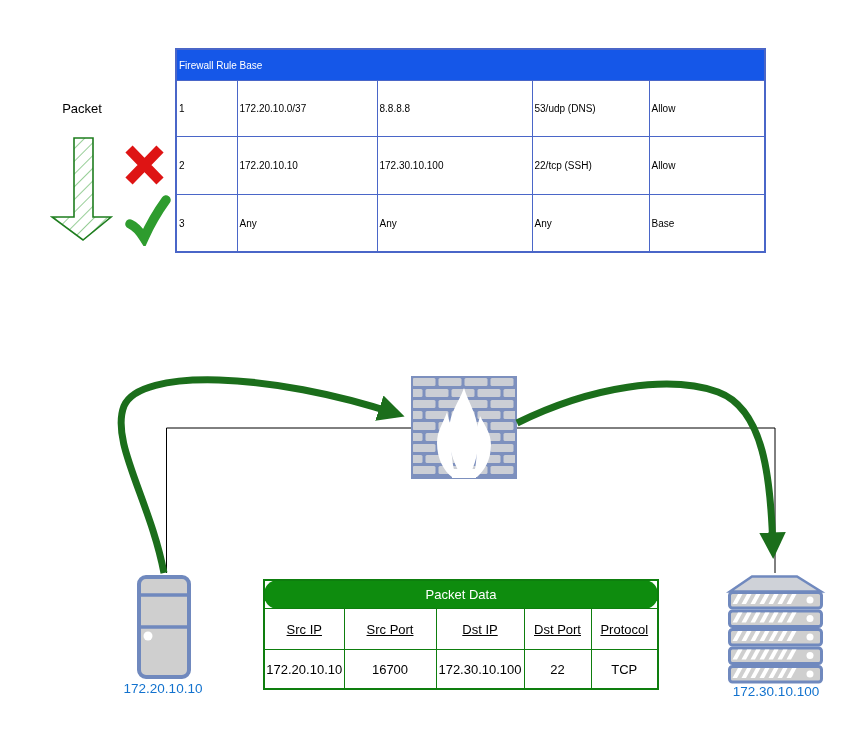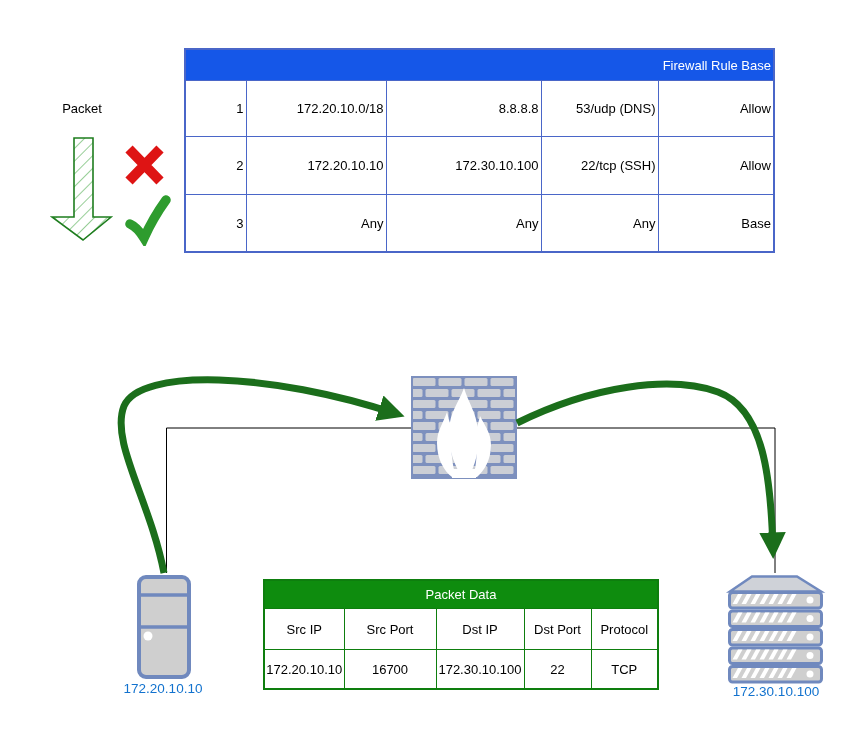--- a/index.html
+++ b/index.html
@@ -3,37 +3,37 @@
 <meta charset="utf-8">
 <style>
   html,body{margin:0;padding:0;background:#fff;}
   #canvas{position:relative;width:861px;height:733px;background:#fff;overflow:hidden;
           font-family:"Liberation Sans",sans-serif;}
   .abs{position:absolute;}
   svg{display:block;}
   .overlay{position:absolute;left:0;top:0;pointer-events:none;}
 
   
-  table.fw{position:absolute;left:184px;top:48px;width:589px;border-collapse:collapse;
-           table-layout:fixed;text-align:right;color:#000;font-size:13px;
+  table.fw{position:absolute;left:175px;top:48px;width:589px;border-collapse:collapse;
+           table-layout:fixed;text-align:left;color:#000;font-size:10px;
            border:2px solid #4A66C8;}
   table.fw td{border:1px solid #4A66C8;background:#fff;padding:2px;overflow:hidden;}
   table.fw tr.title td{background:#1557E8;color:#fff;height:26px;border-color:#4A66C8;}
   table.fw tr.head td{background:#D9E4F7;height:55px;}
   table.fw tr.r1 td{height:51px;}
   table.fw tr.r2 td{height:53px;}
   table.fw tr.r3 td{height:52px;}
 
   
   table.pd{position:absolute;left:263px;top:579px;width:394px;border-collapse:collapse;
            table-layout:fixed;text-align:center;color:#000;font-size:13px;
            border:2px solid #0E7E0E;}
   table.pd td{border:1px solid #0E7E0E;background:#fff;padding:1px;overflow:hidden;}
-  table.pd tr.title td{background:#0E8C0E;color:#fff;height:25px;}
-  table.pd tr.head td{height:38px;}
+  table.pd tr.title td{background:#0E8C0E;color:#fff;height:25px;border-radius:14px;}
+  table.pd tr.head td{height:38px;text-decoration:underline;}
   table.pd tr.r1 td{height:36px;}
 
   .packet-label{position:absolute;left:42px;top:101px;width:80px;text-align:center;
                 font-size:13px;color:#000;}
   .iplabel{position:absolute;width:130px;text-align:center;font-size:13.5px;color:#1272CE;}
   #src-label{left:98px;top:681px;}
   #dst-label{left:711px;top:684px;}
 </style>
 </head>
 <body>
@@ -70,21 +70,21 @@
         <col style="width:155px">
       <col style="width:117px">
         <col style="width:116px">
     </colgroup>
     <tbody>
         <tr class="title">
       <td colspan="5">Firewall Rule Base</td>
     </tr>
     <tr class="r1">
       <td>1</td>
-      <td>172.20.10.0/18</td>
+      <td>172.20.10.0/37</td>
       <td>8.8.8.8</td>
       <td>53/udp (DNS)</td>
       <td>Allow</td>
     </tr>
     <tr class="r2">
       <td>2</td>
       <td>172.20.10.10</td>
       <td>172.30.10.100</td>
       <td>22/tcp (SSH)</td>
       <td>Allow</td>

